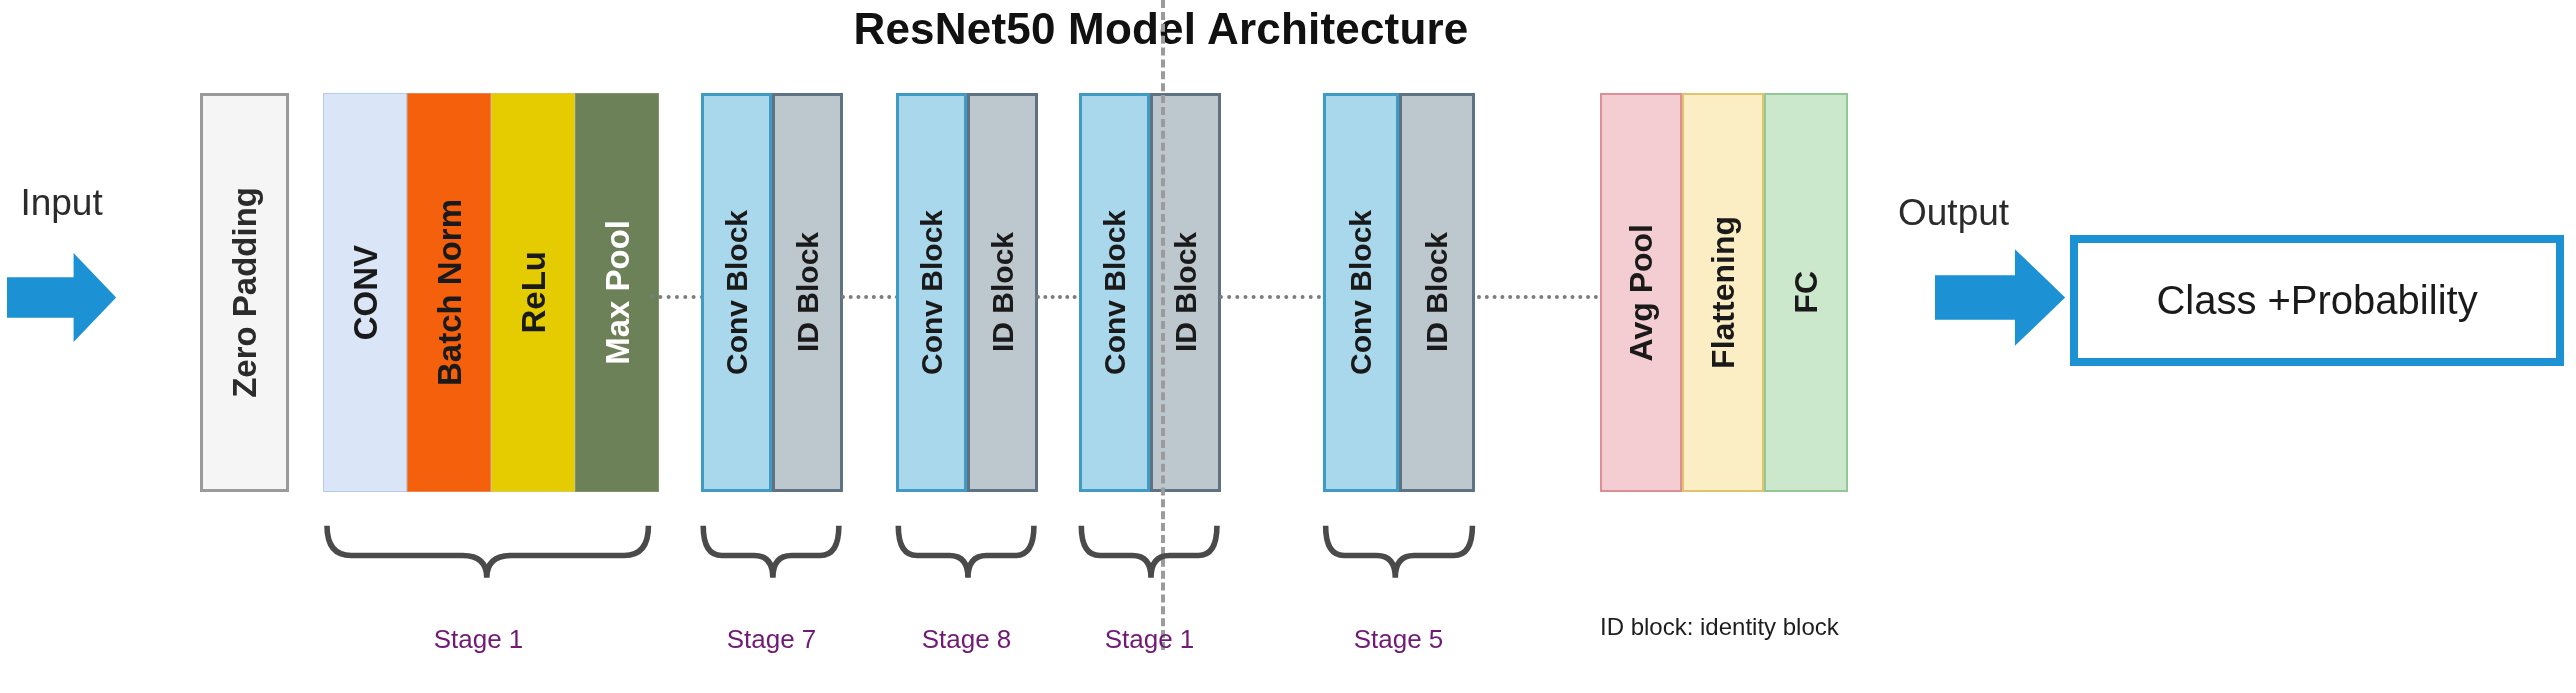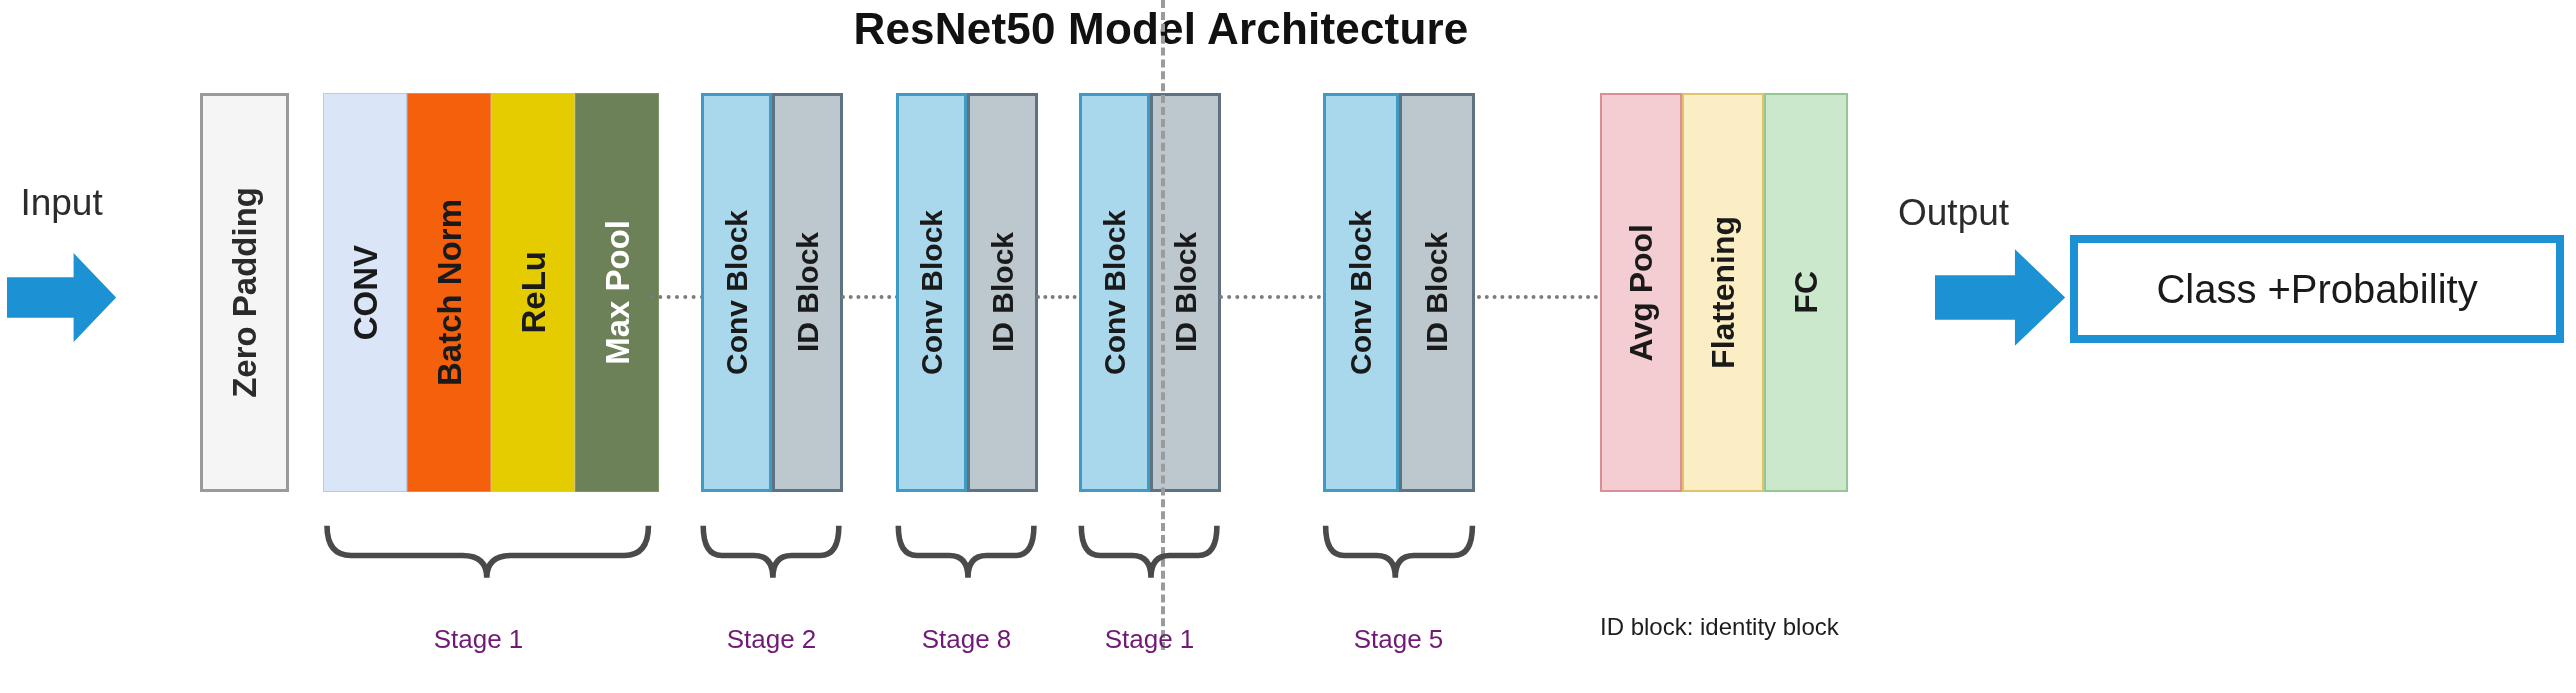--- a/index.html
+++ b/index.html
@@ -109,40 +109,40 @@
     <span class="vtext" style="font-size:32px;color:#1a1a1a;">FC</span>
   </div>
 </div>
 
 <div class="io-label" style="left:1898px;top:192px;">Output</div>
 
 <svg style="left:1935px;top:249px;" width="132" height="97" viewBox="0 0 142 104">
   <polygon points="0,28 86,28 86,0 140,52 86,104 86,76 0,76" fill="#1c91d4"></polygon>
 </svg>
 
-<div class="outbox" style="left:2070px;top:235px;width:494px;height:108px;border:8.4px solid #1c91d4;">
+<div class="outbox" style="left:2070px;top:235px;width:494px;height:131px;border:8.4px solid #1c91d4;">
   <span>Class +Probability</span>
 </div>
 
 <div style="position:absolute;left:1161px;top:0px;width:0;height:650px;
             border-left:4.6px dashed #9b9b9b;"></div>
 
 <svg style="left:0;top:0;" width="2576" height="693" viewBox="0 0 2773 746">
 
   <path d="M352,566 q0,32 26,32 L498,598 q26,0 26,24 q0,-24 26,-24 L672,598 q26,0 26,-32" fill="none" stroke="#4a4a4a" stroke-width="6"></path>
 
   <path d="M757,566 q0,32 20,32 L812,598 q20,0 20,24 q0,-24 20,-24 L883,598 q20,0 20,-32" fill="none" stroke="#4a4a4a" stroke-width="6"></path>
 
   <path d="M967,566 q0,32 20,32 L1022,598 q20,0 20,24 q0,-24 20,-24 L1093,598 q20,0 20,-32" fill="none" stroke="#4a4a4a" stroke-width="6"></path>
 
   <path d="M1164,566 q0,32 20,32 L1219,598 q20,0 20,24 q0,-24 20,-24 L1290,598 q20,0 20,-32" fill="none" stroke="#4a4a4a" stroke-width="6"></path>
 
   <path d="M1427,566 q0,32 20,32 L1482,598 q20,0 20,24 q0,-24 20,-24 L1565,598 q20,0 20,-32" fill="none" stroke="#4a4a4a" stroke-width="6"></path>
 </svg>
 
 <div class="stage-label" style="left:390px;top:624px;width:177px;">Stage 1</div>
-<div class="stage-label" style="left:683px;top:624px;width:177px;">Stage 2</div>
+<div class="stage-label" style="left:683px;top:624px;width:177px;">Stage 7</div>
 <div class="stage-label" style="left:878px;top:624px;width:177px;">Stage 8</div>
 <div class="stage-label" style="left:1061px;top:624px;width:177px;">Stage 1</div>
 <div class="stage-label" style="left:1310px;top:624px;width:177px;">Stage 5</div>
 
 <div class="legend" style="left:1600px;top:613px;">ID block: identity block</div>
 
 
 </body></html>

